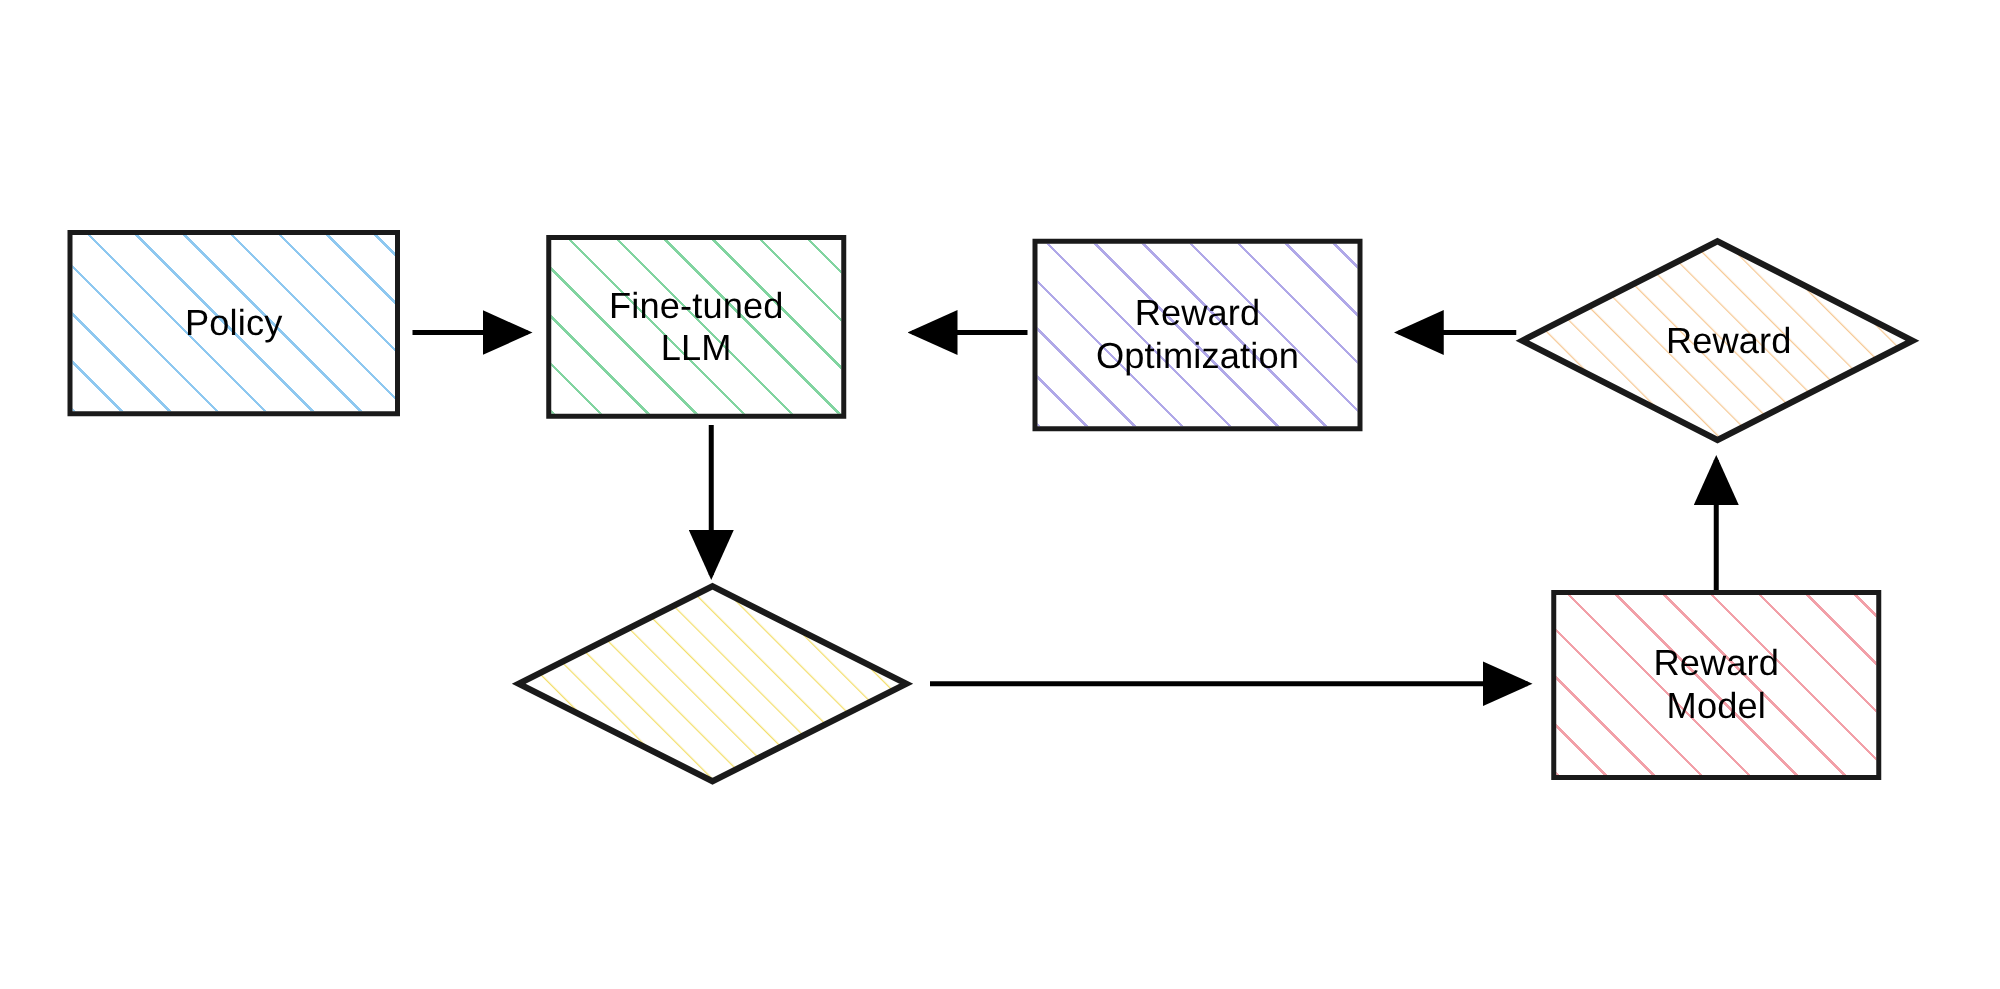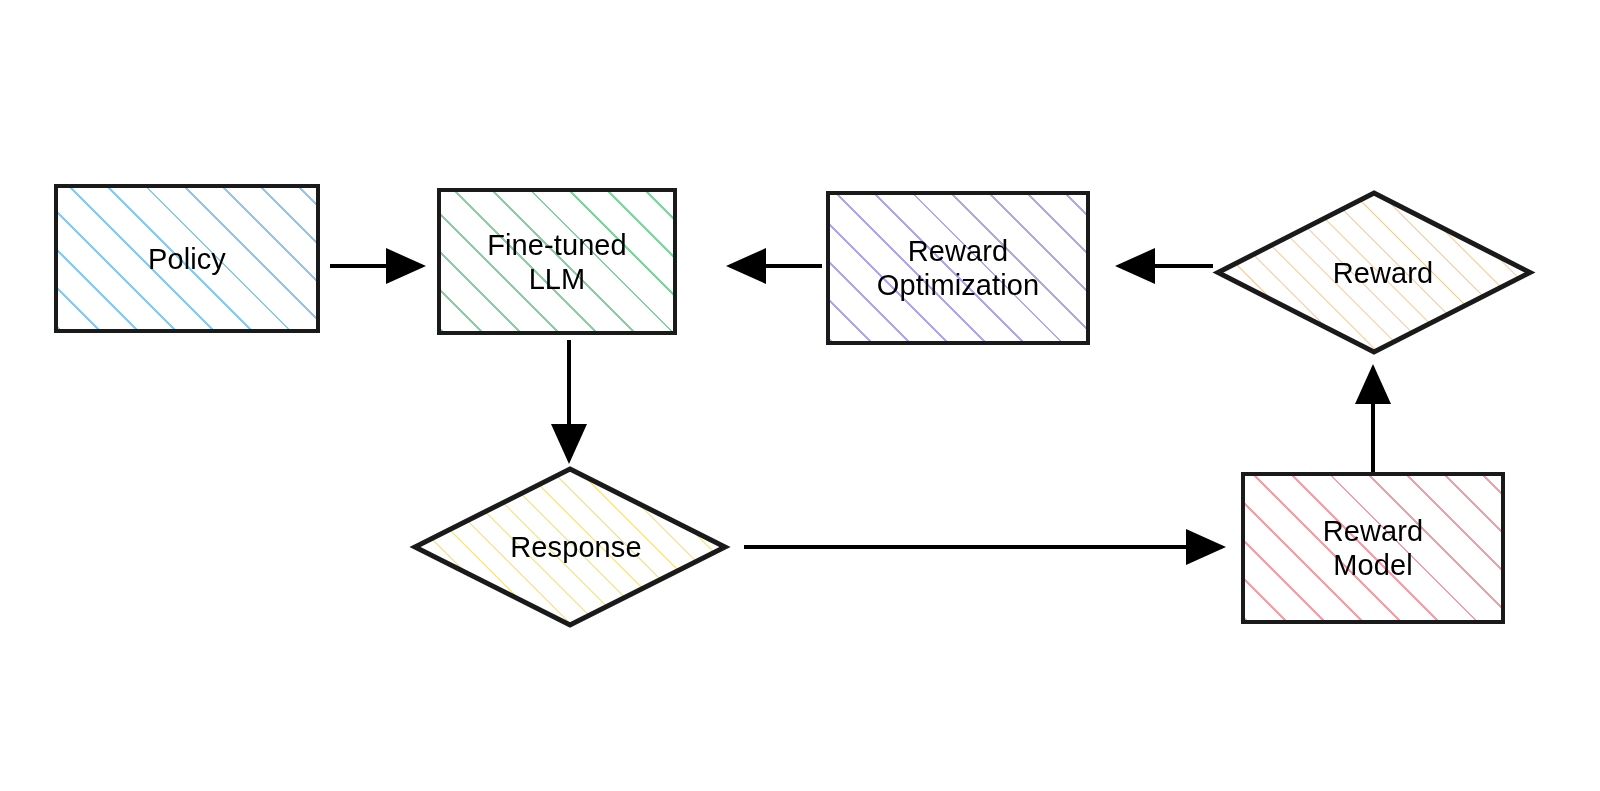--- a/index.html
+++ b/index.html
@@ -157,21 +157,20 @@
   <div class="node diamond" id="node-response" style="left:412px; top:466px; width:316px; height:162px;">
     <svg width="316" height="162" viewBox="0 0 316 162" preserveAspectRatio="none">
         <defs>
           <pattern id="hatch-response" patternUnits="userSpaceOnUse" width="19" height="19" patternTransform="rotate(-45)">
             <rect width="19" height="19" fill="#ffffff"></rect>
             <line x1="0" y1="0" x2="0" y2="19" stroke="#f3de6a" stroke-width="2"></line>
           </pattern>
         </defs>
       <polygon points="158,3 313,81 158,159 3,81" fill="url(#hatch-response)" stroke="#1a1a1a" stroke-width="5" stroke-linejoin="miter"></polygon>
     </svg>
-    <div class="label" style="transform:translateY(-50%) translateX(6px);">Response</div>
   </div>
 
   <div class="node rect" id="node-reward-model" style="left: 1241px; top: 472px; width: 264px; height: 152px; background-color: rgb(255, 255, 255); background-image: repeating-linear-gradient(45deg, rgb(242, 160, 168) 0px, rgb(242, 160, 168) 2px, rgba(0, 0, 0, 0) 2px, rgba(0, 0, 0, 0) 27px);">
     <div class="label">Reward
 Model</div>
   </div>
 
 </div>
 
 </body></html>

